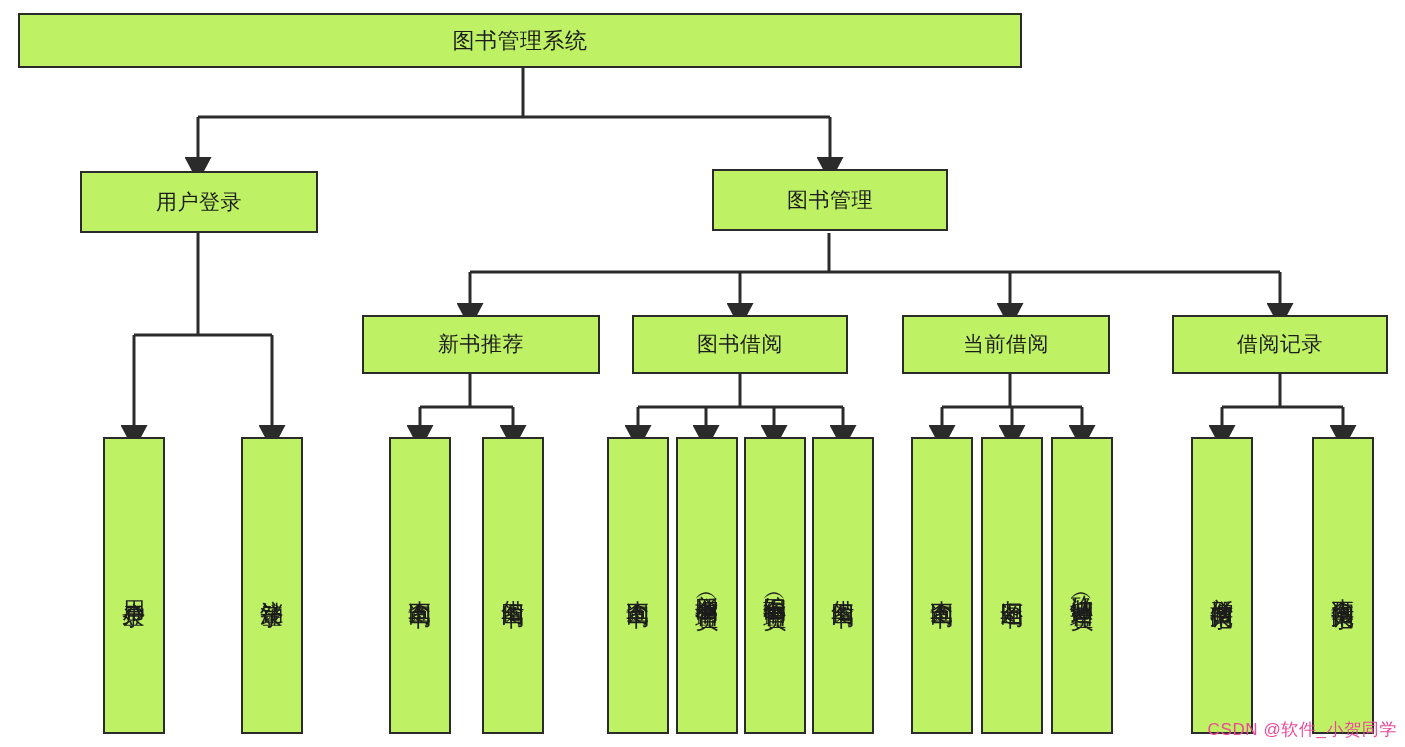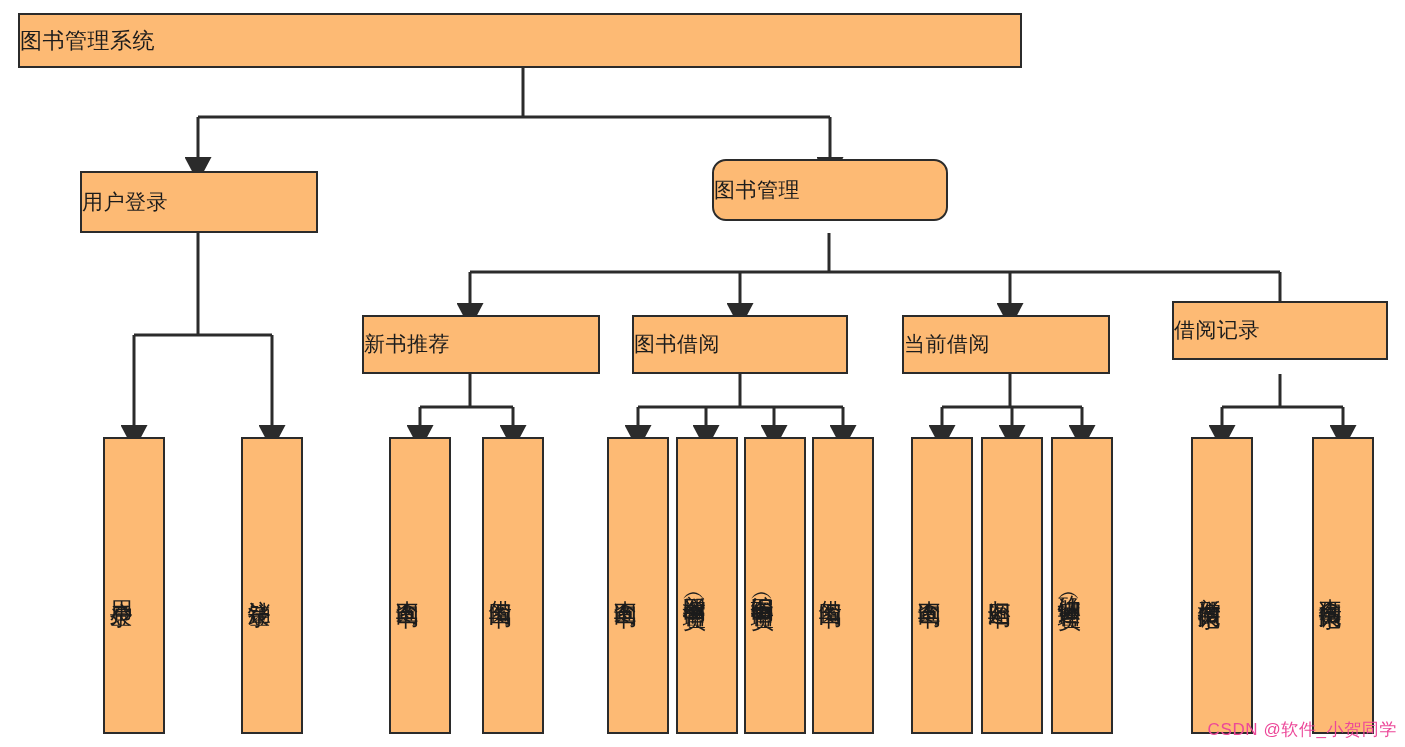--- a/index.html
+++ b/index.html
@@ -23,24 +23,24 @@
     left: 0;
     top: 0;
     width: 1405px;
     height: 747px;
     pointer-events: none;
   }
   .node {
     position: absolute;
     box-sizing: border-box;
     border: 2.5px solid #2b2b2b;
-    background: #fdba74;
+    background: #bef264;
     display: flex;
     align-items: center;
-    justify-content: flex-start;
+    justify-content: center;
     color: #1c1c1c;
     z-index: 2;
   }
   .node .label {
     display: block;
     text-align: center;
     line-height: 1.18;
     white-space: nowrap;
   }
   
@@ -134,34 +134,34 @@
     </g>
   </svg>
 
   <div class="node h root" style="left:18px; top:13px; width:1004px; height:55px;">
     <span class="label">图书管理系统</span>
   </div>
 
   <div class="node h" style="left:80px; top:171px; width:238px; height:62px;">
     <span class="label">用户登录</span>
   </div>
-  <div class="node h" style="left:712px; top:159px; width:236px; height:62px;border-radius:14px;">
+  <div class="node h" style="left:712px; top:169px; width:236px; height:62px;">
     <span class="label">图书管理</span>
   </div>
 
   <div class="node h" style="left:362px; top:315px; width:238px; height:59px;">
     <span class="label">新书推荐</span>
   </div>
   <div class="node h" style="left:632px; top:315px; width:216px; height:59px;">
     <span class="label">图书借阅</span>
   </div>
   <div class="node h" style="left:902px; top:315px; width:208px; height:59px;">
     <span class="label">当前借阅</span>
   </div>
-  <div class="node h" style="left:1172px; top:301px; width:216px; height:59px;">
+  <div class="node h" style="left:1172px; top:315px; width:216px; height:59px;">
     <span class="label">借阅记录</span>
   </div>
 
   <div class="node v" style="left:103px; top:437px; width:62px; height:297px;">
     <span class="label">用户登录</span>
   </div>
   <div class="node v" style="left:241px; top:437px; width:62px; height:297px;">
     <span class="label">注销登录</span>
   </div>
 

